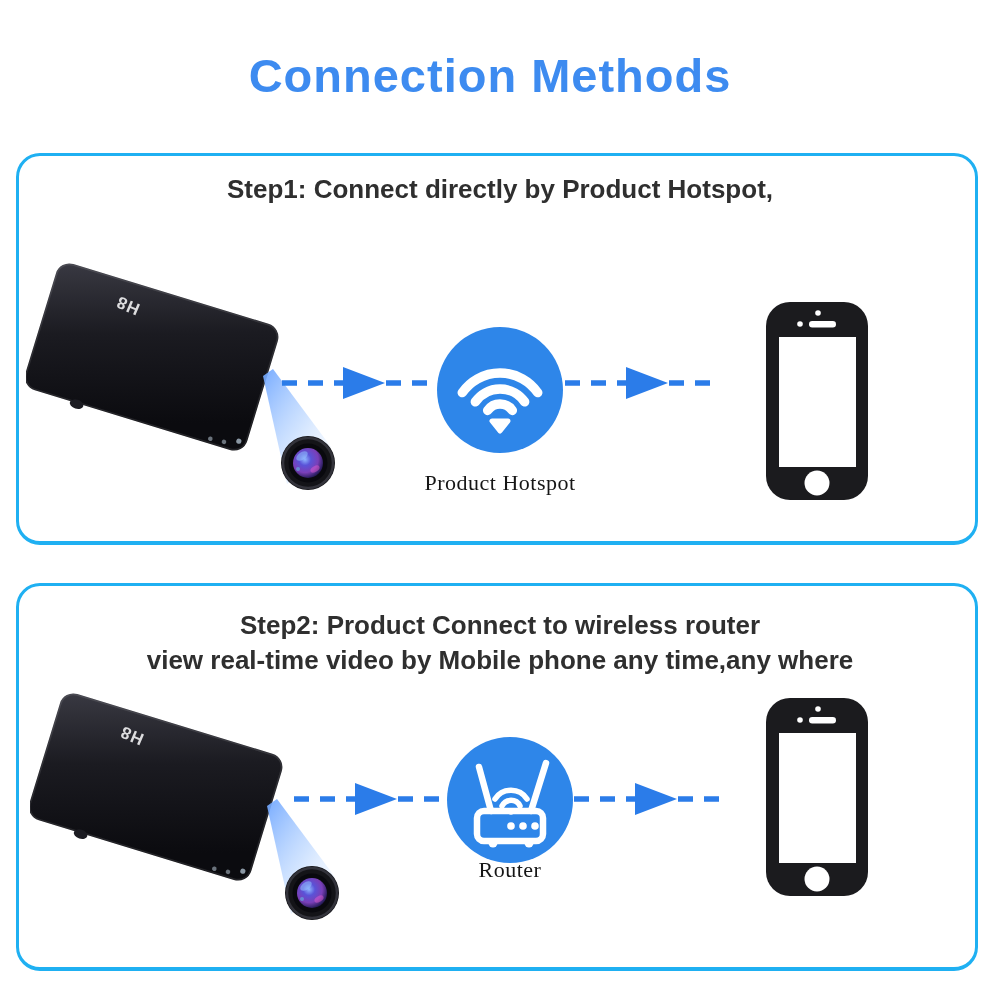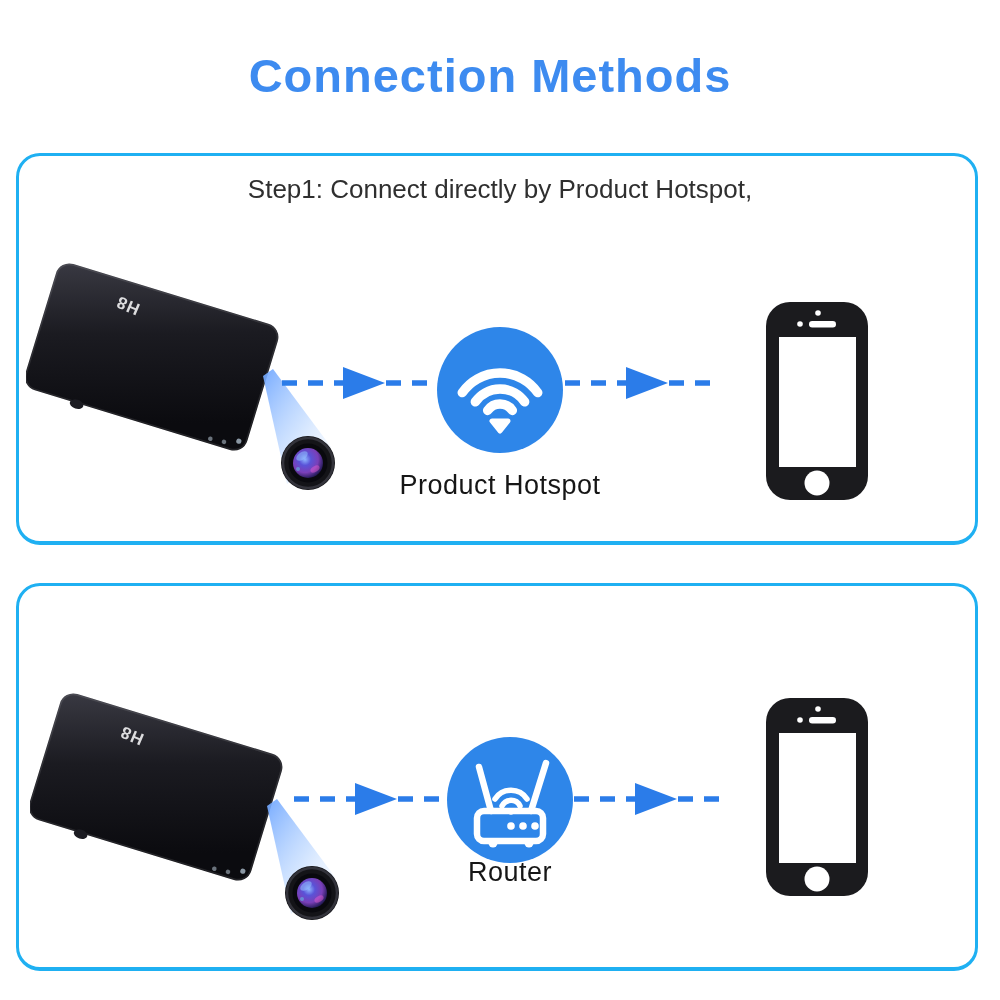--- a/index.html
+++ b/index.html
@@ -13,28 +13,28 @@
   }
   .panel{
     position:absolute;left:16px;width:962px;background:#fff;
     border:3px solid #1fb0f2;border-bottom-width:4px;border-radius:24px;
     box-sizing:border-box;
   }
   #panel1{top:153px;height:392px;}
   #panel2{top:583px;height:388px;}
   .heading{
     position:absolute;left:20px;width:960px;text-align:center;
-    font-size:26px;line-height:35px;color:#2f2f2f;font-weight:400;
+    font-size:26px;line-height:35px;color:#2f2f2f;font-weight:700;
   }
   #heading1{top:172px;}
   #heading2{top:608px;}
   .abs{position:absolute;}
   .node-label{
-    position:absolute;text-align:center;font-size:27px;color:#161616;
-    font-weight:500;letter-spacing:0.5px;
+    position:absolute;text-align:center;font-size:22px;color:#161616;
+    font-weight:500;letter-spacing:0.5px;font-family:Liberation Serif, serif;
   }
   svg{display:block;}
 </style>
 </head>
 <body>
 
 <svg width="0" height="0" style="position:absolute" aria-hidden="true">
   <defs>
     <linearGradient id="pbBody" x1="0" y1="0" x2="0.55" y2="1">
       <stop offset="0" stop-color="#3a3a43"></stop>
@@ -122,20 +122,22 @@
   <use href="#arrow"></use>
 </svg>
 
 <svg class="abs" style="left:764px;top:300px" width="107" height="202" viewBox="0 0 107 202">
   <use href="#phone"></use>
 </svg>
 
 <div class="node-label" style="left:360px;top:470px;width:280px">Product Hotspot</div>
 
 <div class="heading" id="heading2">
+  <div>Step2: Product Connect to wireless router</div>
+  <div>view real-time video by Mobile phone any time,any where</div>
 </div>
 
 <svg class="abs" style="left:30px;top:678px" width="330" height="255" viewBox="0 0 330 255">
   <use href="#powerbank"></use>
 </svg>
 
 <svg class="abs" style="left:292px;top:781px" width="160" height="36" viewBox="0 0 160 36">
   <use href="#arrow"></use>
 </svg>
 

